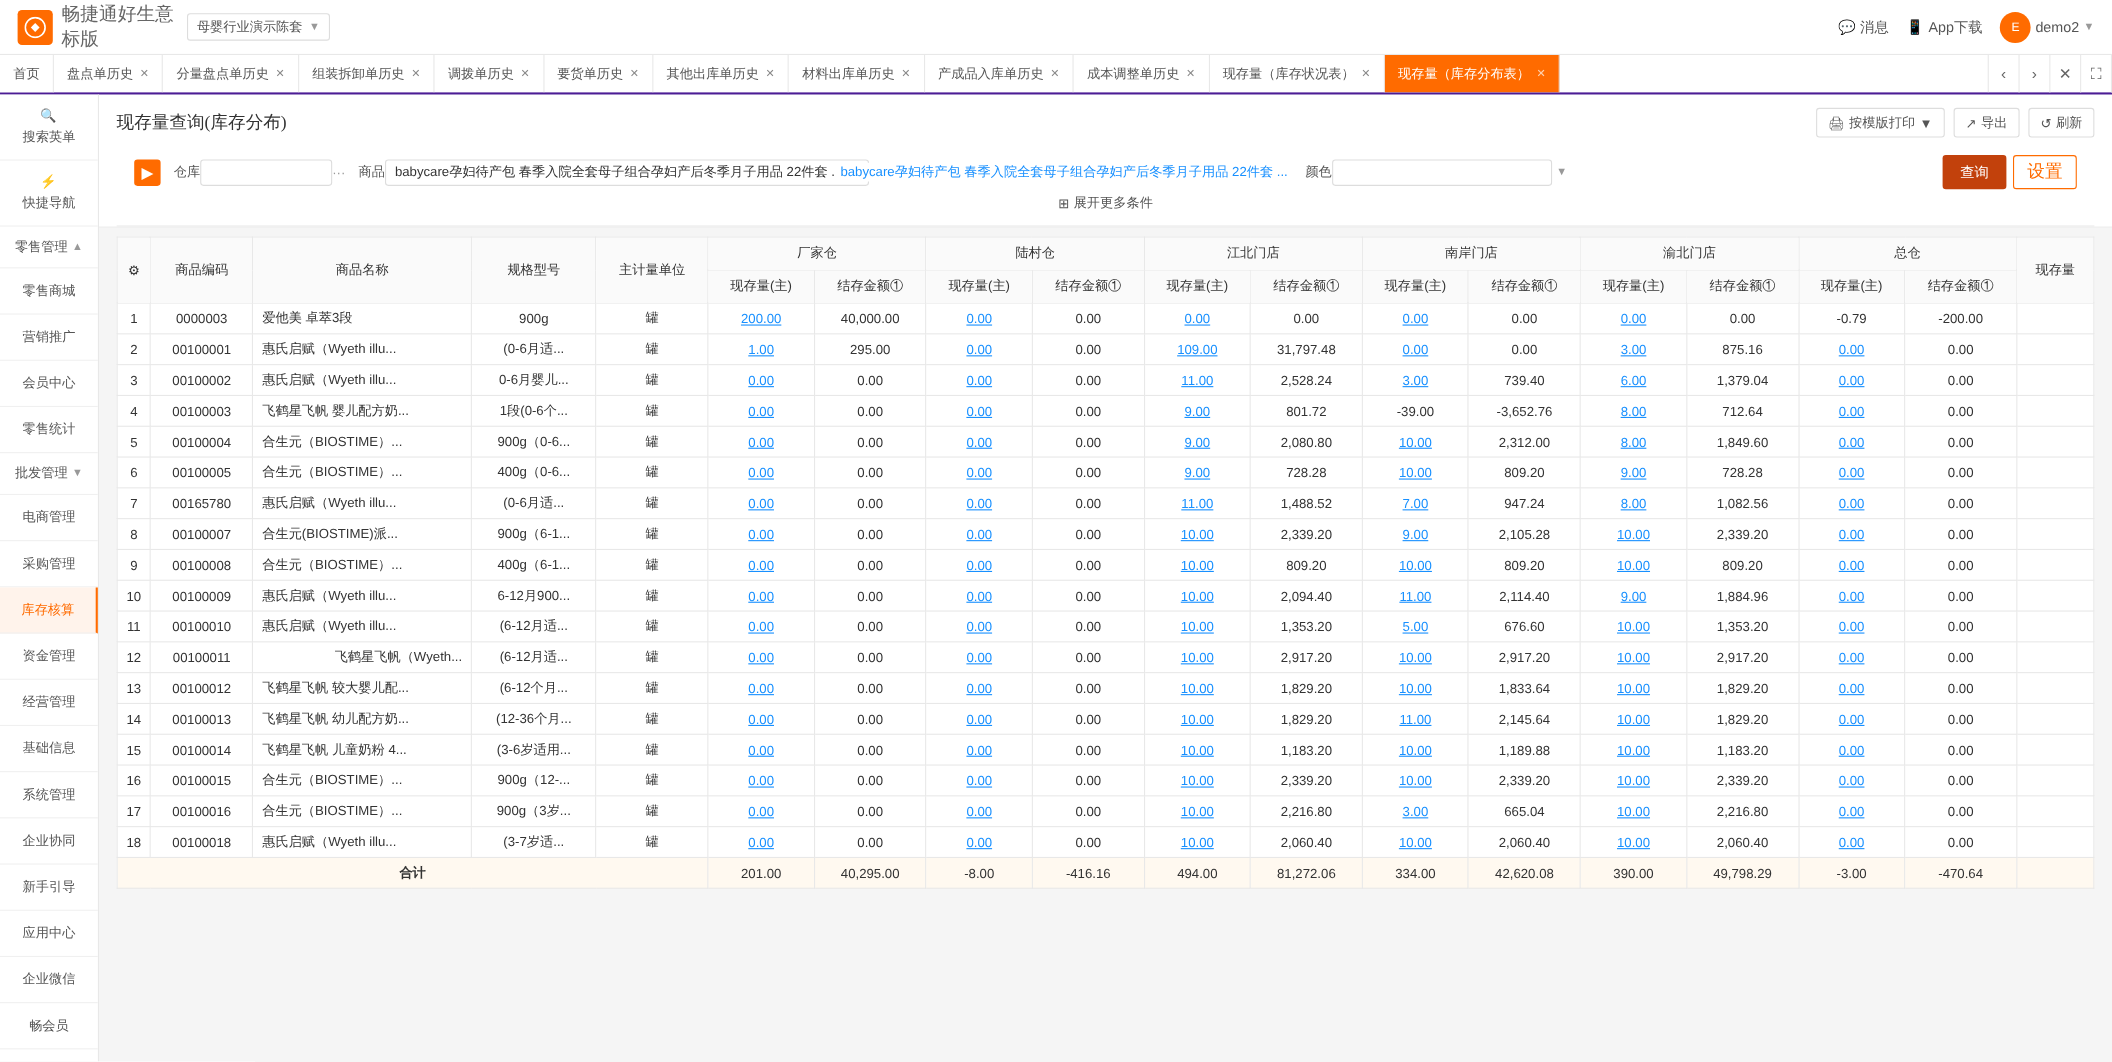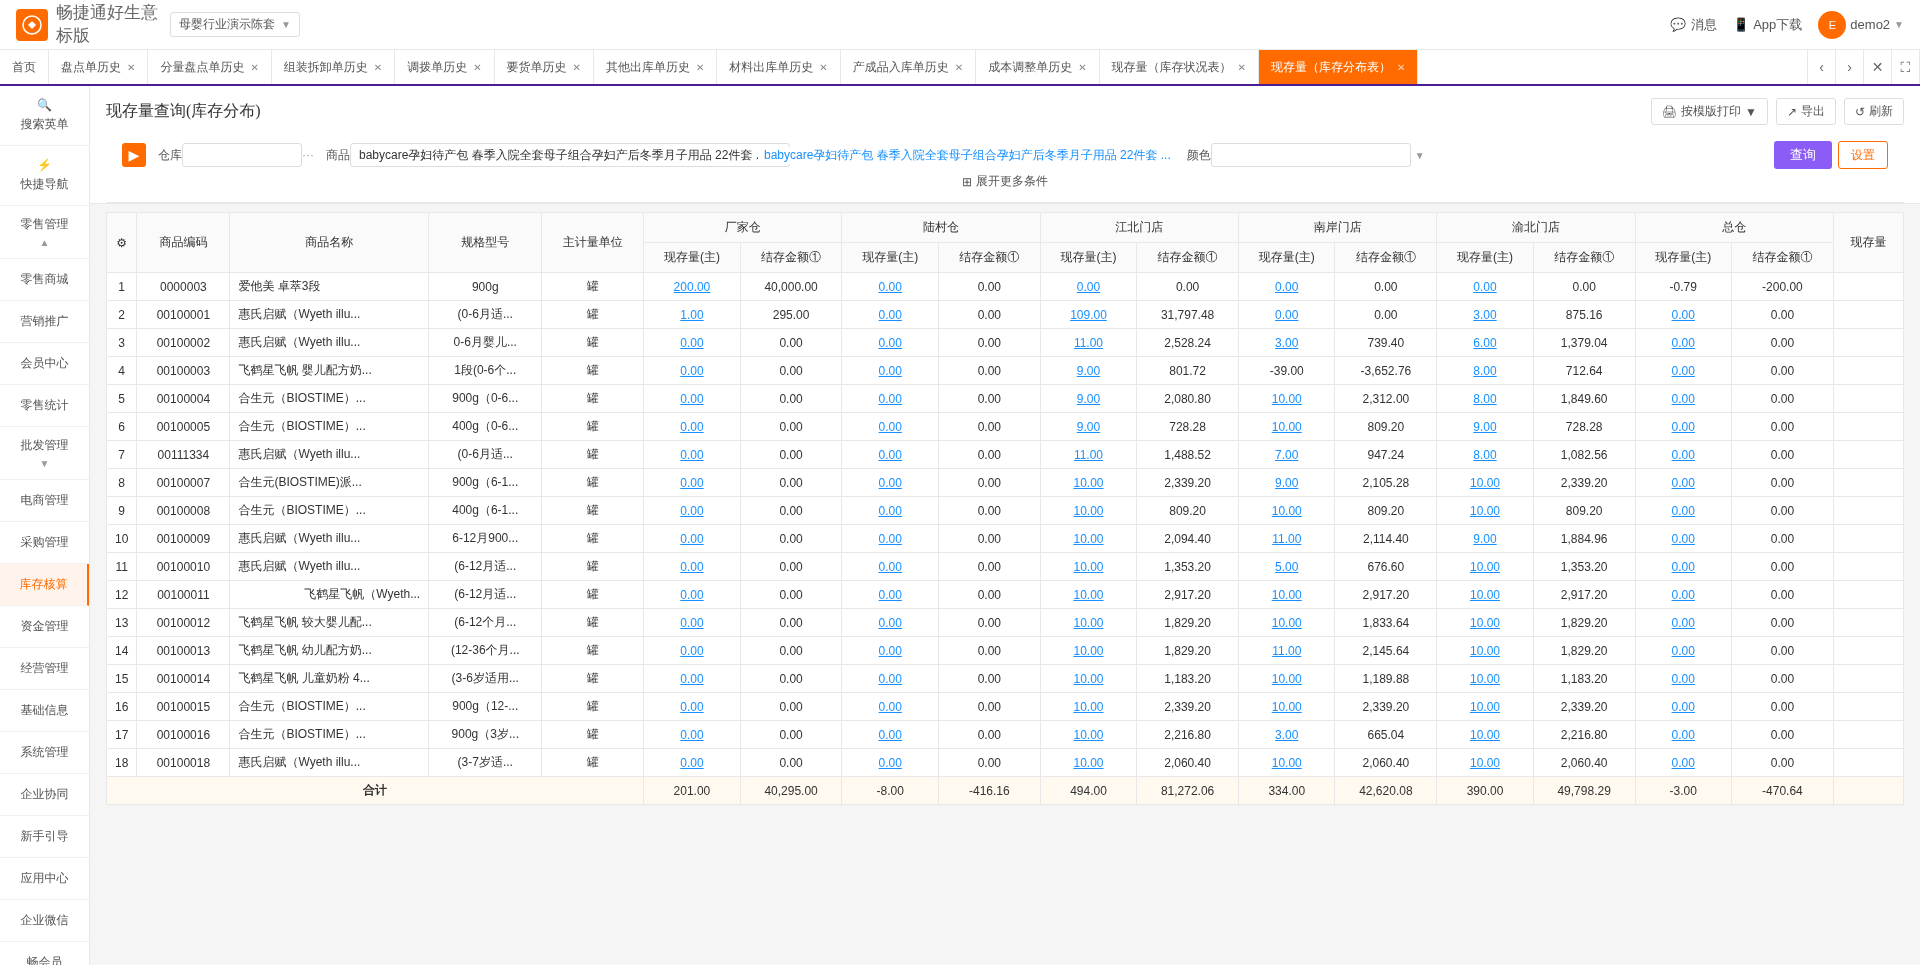--- a/index.html
+++ b/index.html
@@ -134,21 +134,21 @@
       color: #555;
       cursor: pointer;
       border-bottom: 1px solid #f0f0f0;
       display: flex;
       flex-direction: column;
       align-items: center;
       gap: 4px;
     }
     .sidebar-item.active { background: #fff3eb; color: #ff6b00; border-right: 2px solid #ff6b00; }
     .sidebar-item.has-sub {
-      flex-direction: column;
+      flex-direction: row;
       justify-content: center;
       padding: 10px 12px;
     }
     .sidebar-item.has-sub .sub-icon { font-size: 10px; }
 
     
     .content-area {
       flex: 1;
       display: flex;
       flex-direction: column;
@@ -231,36 +231,36 @@
       background: #fff;
       outline: none;
     }
     .filter-input.wide { width: 380px; }
     .filter-input.medium { width: 200px; }
     .filter-dots {
       color: #999;
       cursor: pointer;
     }
     .btn-search {
-      background: #8b5cf6;
+      background: #c2410c;
       color: white;
       border: none;
       border-radius: 3px;
       padding: 5px 16px;
       font-size: 13px;
       cursor: pointer;
       white-space: nowrap;
     }
     .btn-setting {
       background: #fff;
       color: #ff6b00;
       border: 1px solid #ff6b00;
       border-radius: 3px;
       padding: 4px 12px;
-      font-size: 12px;
+      font-size: 16px;
       cursor: pointer;
     }
     .expand-more {
       display: flex;
       align-items: center;
       gap: 4px;
       color: #555;
       font-size: 12px;
       cursor: pointer;
       justify-content: center;
@@ -679,21 +679,21 @@
     <td><span class="num-link">10.00</span></td>
     <td>809.20</td>
     <td><span class="num-link">9.00</span></td>
     <td>728.28</td>
     <td><span class="num-link">0.00</span></td>
     <td>0.00</td>
     <td></td>
   </tr>
             <tr>
     <td>7</td>
-    <td>00111334</td>
+    <td>00165780</td>
     <td style="text-align:left;">惠氏启赋（Wyeth illu...</td>
     <td>(0-6月适...</td>
     <td>罐</td>
     <td><span class="num-link">0.00</span></td>
     <td>0.00</td>
     <td><span class="num-link">0.00</span></td>
     <td>0.00</td>
     <td><span class="num-link">11.00</span></td>
     <td>1,488.52</td>
     <td><span class="num-link">7.00</span></td>

